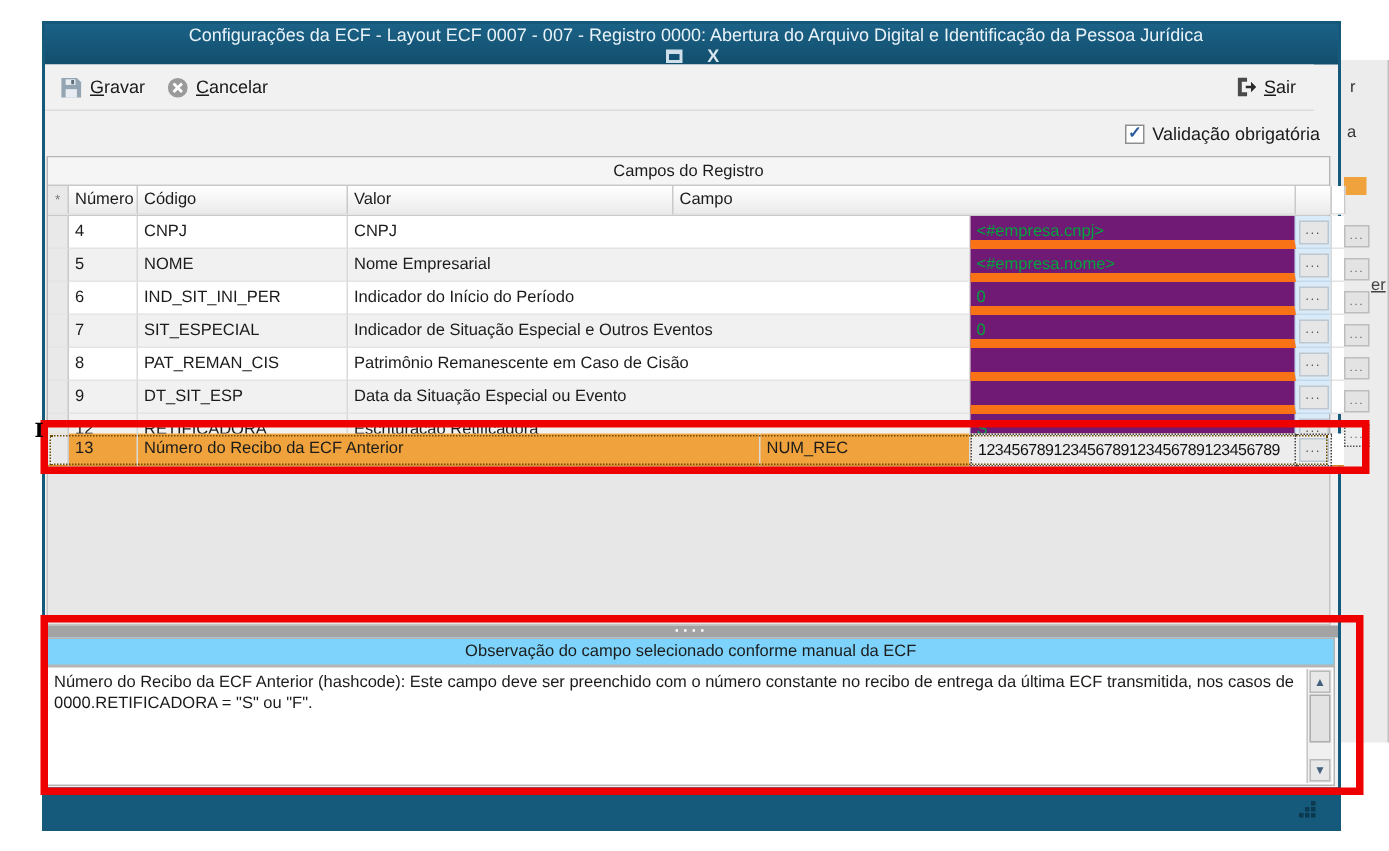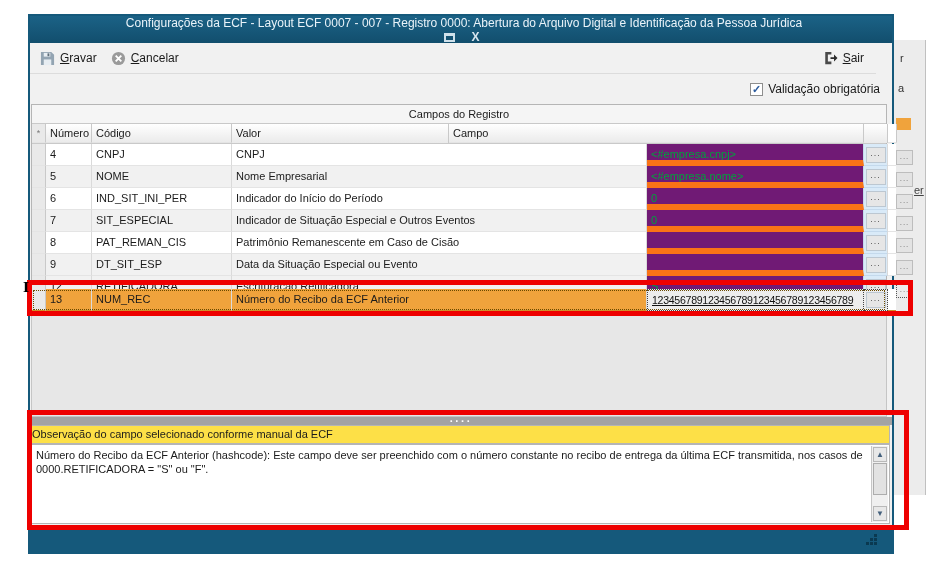--- a/index.html
+++ b/index.html
@@ -71,33 +71,33 @@
          display:flex; align-items:center; justify-content:center; }
   .btn span { display:block; width:20px; height:16px; background:#e6e6e6;
               border:1px solid #bcc7d1; font-size:9px; color:#555; text-align:center;
               line-height:11px; letter-spacing:1px; }
   .fill { flex:1; border-right:none; background:#fff; }
   .clipwrap { height:13px; overflow:hidden; }
 
   .selrow { background:#f0a33c; outline:1px dotted #6b4a00; outline-offset:-2px; }
   .selrow .c { border-bottom-color:#d08d2a; }
   .selrow .val { background:#ededed; color:#111; border:1px dotted #444;
-                 font-size:10.6px; letter-spacing:-0.3px;text-decoration:underline; }
+                 font-size:10.6px; letter-spacing:-0.3px; }
   .selrow .btn { background:#ededed; border:1px dotted #444; border-left:none; }
   .selrow .fill { background:#fff; }
 
   .empty { position:absolute; left:1px; right:5px; top:295px; height:106px;
            background:#e7e7e7; border:1px solid #c5c5c5; border-top:none; }
 
   .splitter { position:absolute; left:0; right:0; top:401px; height:8px; background:#a3a3a3;
               display:flex; align-items:center; justify-content:center;
               color:#ffffff; font-size:11px; font-weight:bold; letter-spacing:2px; line-height:6px; }
 
   .obs-header { position:absolute; left:1px; right:2px; top:409px; height:19px;
-                background:#fde047; border:1px solid #b5b5b5; text-align:left;
+                background:#7dd3fc; border:1px solid #b5b5b5; text-align:center;
                 font-size:11px; line-height:17px; color:#1b1b1b; }
   .obs-body { position:absolute; left:1px; right:2px; top:428px; height:80px;
               background:#fff; border:1px solid #b5b5b5; font-size:11px; color:#1b1b1b;
               padding:3px 24px 3px 4px; line-height:14px; }
   .scrollbar { position:absolute; right:1px; top:1px; bottom:1px; width:17px;
                background:#f0f0f0; border-left:1px solid #c6c6c6; }
   .sb-arrow { position:absolute; left:1px; width:14px; height:15px; background:#e8e8e8;
               border:1px solid #b9b9b9; text-align:center; font-size:8px; line-height:14px;
               color:#44607c; }
   .sb-up { top:1px; } .sb-down { bottom:1px; }
@@ -270,22 +270,22 @@
         <div class="c btn">
             <span>...</span>
           </div>
 
       </div>
     </div>
 
     <div class="grow selrow">
       <div class="c sel"></div>
       <div class="c num">13</div>
+      <div class="c cam">Número do Recibo da ECF Anterior</div>
       <div class="c cod">NUM_REC</div>
-      <div class="c cam">Número do Recibo da ECF Anterior</div>
       <div class="c val">123456789123456789123456789123456789</div>
       <div class="c btn">
           <span>...</span>
         </div>
       <div class="c fill"></div>
     </div>
   </div>
 
   <div class="empty"></div>
 

